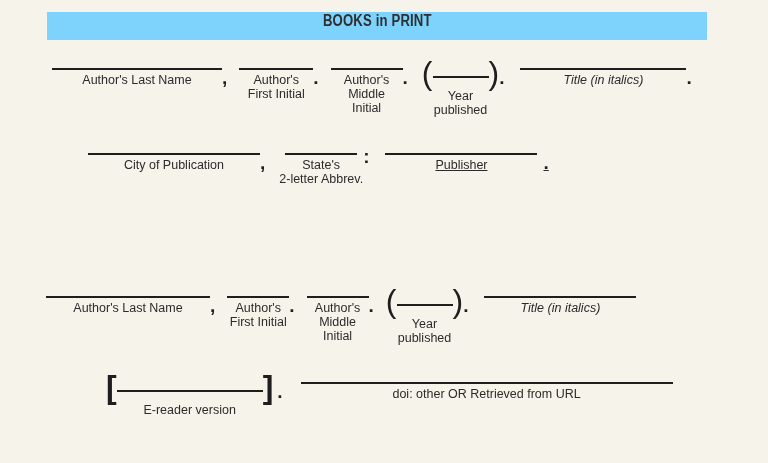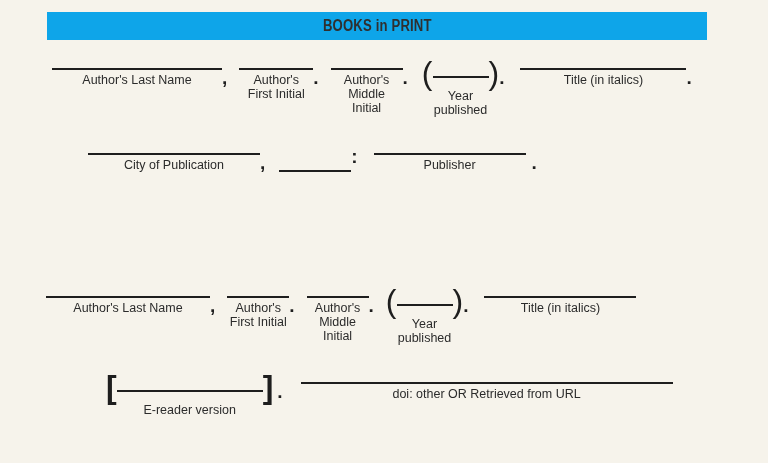--- a/index.html
+++ b/index.html
@@ -21,23 +21,23 @@
     width: 768px;
     height: 463px;
   }
 
   
   .section-bar {
     position: absolute;
     left: 47px;
     width: 660px;
     height: 28px;
-    background: #0ea5e9;
-    display: flex;
-    align-items: center;
+    background: #7dd3fc;
+    display: flex;
+    align-items: flex-start;
     justify-content: center;
   }
   .section-bar .bar-title {
     font-family: "Liberation Sans Narrow", "Liberation Sans", sans-serif;
     font-weight: bold;
     font-size: 16px;
     letter-spacing: 0.2px;
     color: #2f2f2f;
     transform: scaleX(0.82);
     transform-origin: center center;
@@ -65,36 +65,36 @@
     height: 0;
   }
   .caption {
     font-size: 12.5px;
     line-height: 14px;
     text-align: center;
     color: #2b2b2b;
     margin-top: 3px;
     white-space: pre-line;
   }
-  .caption.italic { }
+  .caption.italic { font-style: italic; }
 
   
   .punct {
     font-size: 17px;
     line-height: 1;
     font-weight: bold;
     color: #1e1e1e;
     align-self: flex-start;
   }
   .punct.period   { font-size: 19px; }
   .punct.comma    { font-size: 19px; }
   .punct.colon    { font-size: 19px; }
 
   
-  .unit { display: flex; align-items: flex-end; }
+  .unit { display: flex; align-items: center; }
 
   
   .paren-group {
     display: flex;
     align-items: center;
   }
   .paren-group .lp,
   .paren-group .rp {
     font-size: 32px;
     line-height: 18px;
@@ -183,25 +183,27 @@
       <div class="slot">
         <div class="rule" style="width:172px;"></div>
         <div class="caption">City of Publication</div>
       </div>
       <span class="punct comma">,</span>
     </div>
 
     <div class="unit" style="margin-left:14px;">
       <div class="slot">
         <div class="rule" style="width:72px;"></div>
+        <div class="caption">State's
+2-letter Abbrev.</div>
       </div>
       <span class="punct colon" style="position:relative; top:-6px;">:</span>
     </div>
 
-    <div class="unit" style="margin-left:16px;">
+    <div class="unit" style="margin-left:16px;text-decoration:underline;">
       <div class="slot">
         <div class="rule" style="width:152px;"></div>
         <div class="caption">Publisher</div>
       </div>
       <span class="punct period" style="margin-left:6px;">.</span>
     </div>
   </div>
 
 
   <div class="row" style="top:296px; left:46px;">

